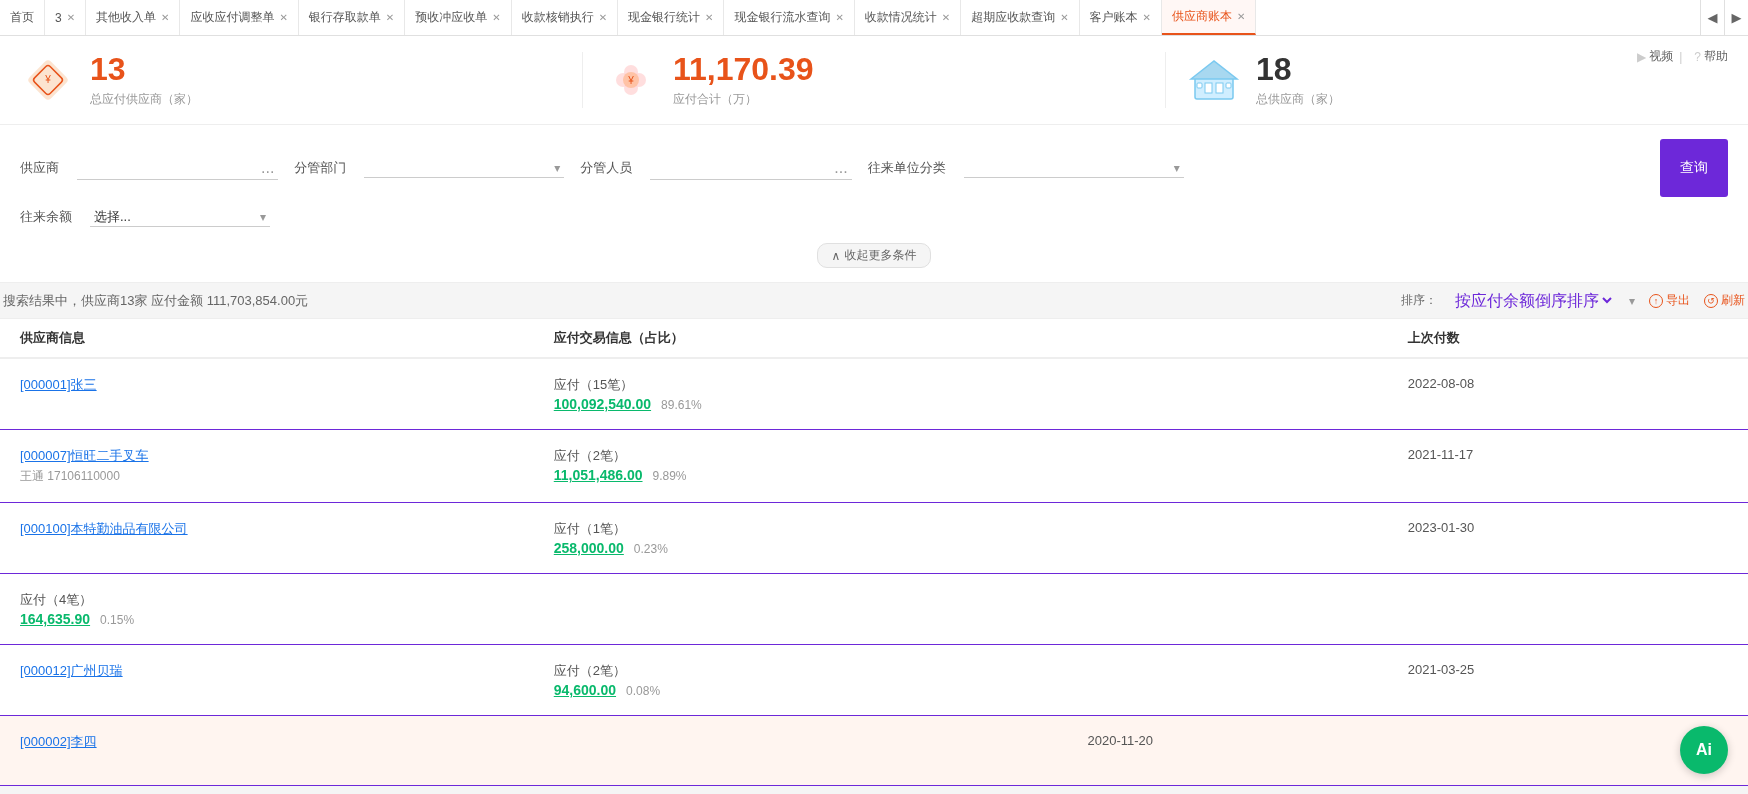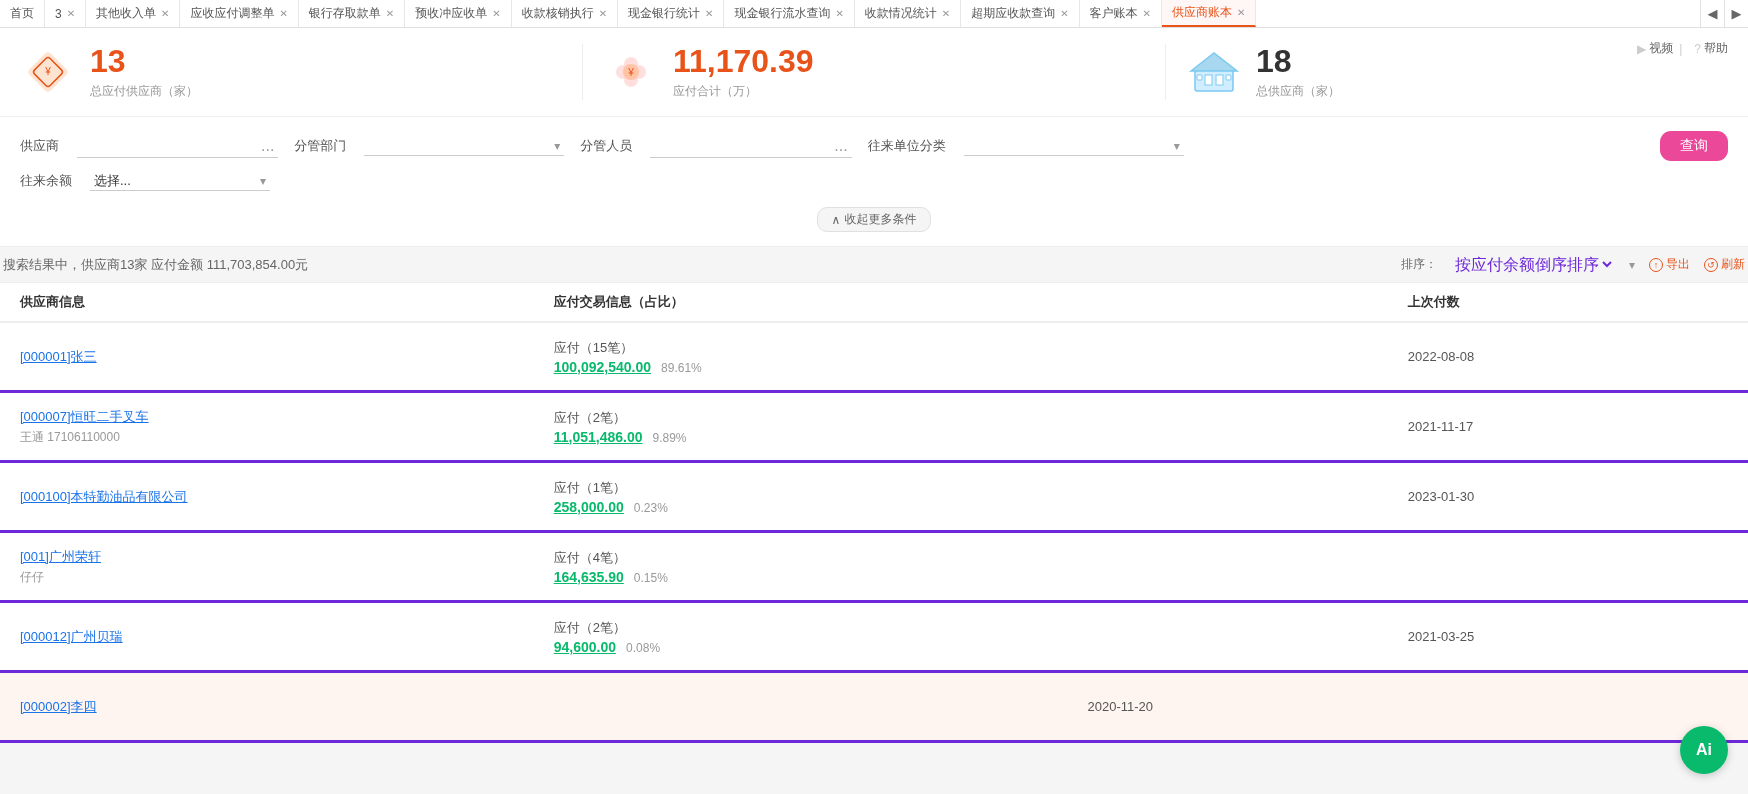--- a/index.html
+++ b/index.html
@@ -1,21 +1,21 @@
 <!DOCTYPE html>
 <html><head>
   <meta charset="utf-8">
   <style>
     * { margin: 0; padding: 0; box-sizing: border-box; }
     body { font-family: 'Microsoft YaHei', Arial, sans-serif; font-size: 13px; background: #f5f5f5; color: #333; overflow-x: hidden; }
 
     
     .top-nav {
       display: flex; align-items: center; background: #fff; border-bottom: 1px solid #e0e0e0;
-      height: 28px; overflow: hidden;
+      height: 36px; overflow: hidden;
     }
     .nav-tab {
       display: flex; align-items: center; padding: 0 10px; height: 100%;
       border-right: 1px solid #e8e8e8; white-space: nowrap; cursor: pointer;
       font-size: 12px; color: #555; flex-shrink: 0;
     }
     .nav-tab.active { background: #fff7f5; color: #e8531a; border-bottom: 2px solid #e8531a; }
     .nav-tab .close-x { margin-left: 5px; color: #999; font-size: 10px; cursor: pointer; }
     .nav-arrows { display: flex; margin-left: auto; }
     .nav-arrow { width: 24px; height: 36px; display: flex; align-items: center; justify-content: center; cursor: pointer; border-left: 1px solid #e0e0e0; color: #666; }
@@ -42,22 +42,22 @@
     .filter-row { display: flex; align-items: center; margin-bottom: 10px; gap: 16px; flex-wrap: wrap; }
     .filter-item { display: flex; align-items: center; gap: 12px; }
     .filter-label { font-size: 13px; color: #555; white-space: nowrap; margin-right: 6px; }
     .filter-input-wrap { display: flex; align-items: center; border-bottom: 1px solid #ccc; min-width: 180px; padding: 2px 4px; }
     .filter-input-wrap input { border: none; outline: none; font-size: 13px; color: #333; width: 100%; background: transparent; }
     .filter-dots { color: #999; font-size: 16px; margin-left: 4px; cursor: pointer; }
     .filter-dropdown { display: flex; align-items: center; border-bottom: 1px solid #ccc; min-width: 200px; padding: 2px 4px; }
     .filter-dropdown select { border: none; outline: none; font-size: 13px; color: #333; background: transparent; flex: 1; appearance: none; cursor: pointer; }
     .dd-arrow { color: #999; font-size: 12px; cursor: pointer; }
     .search-btn {
-      background: #ec4899; color: #fff; border: none; padding: 6px 20px;
-      font-size: 14px; border-radius: 11px; cursor: pointer; margin-left: auto;
+      background: #6d28d9; color: #fff; border: none; padding: 20px 20px;
+      font-size: 14px; border-radius: 3px; cursor: pointer; margin-left: auto;
     }
     .collapse-bar {
       display: flex; justify-content: center; padding: 6px 0; cursor: pointer;
     }
     .collapse-btn {
       display: flex; align-items: center; gap: 4px; font-size: 12px; color: #666;
       background: #f5f5f5; border: 1px solid #e0e0e0; padding: 3px 14px; border-radius: 10px;
     }
 
     
@@ -72,22 +72,22 @@
     .action-btn .icon-circle { width: 14px; height: 14px; border-radius: 50%; border: 1.5px solid #e8531a; display: flex; align-items: center; justify-content: center; font-size: 9px; }
 
     
     .main-table { background: #fff; }
     .table-head { display: flex; align-items: center; padding: 10px 20px; border-bottom: 2px solid #eee; font-size: 13px; font-weight: bold; color: #333; }
     .col-supplier { flex: 2.5; }
     .col-transactions { flex: 4; }
     .col-lastpay { flex: 1.5; }
 
     .table-row {
-      display: flex; align-items: center; padding: 10px 20px;
-      border-bottom: 3px solid #6d28d9; min-height: 70px;
+      display: flex; padding: 17px 20px;
+      border-bottom: 1px solid #6d28d9; min-height: 70px;
     }
     .table-row.highlighted { background: #fff5f0; }
 
     .supplier-link { color: #1a73e8; text-decoration: underline; font-size: 13px; cursor: pointer; }
     .supplier-sub { font-size: 12px; color: #999; margin-top: 3px; }
 
     .tx-block { display: flex; flex-direction: column; }
     .tx-label { font-size: 13px; color: #555; }
     .tx-amount { font-size: 14px; color: #09b96c; font-weight: bold; margin-top: 2px; cursor: pointer; text-decoration: underline; }
     .tx-pct { font-size: 12px; color: #999; margin-left: 10px; }
@@ -349,24 +349,20 @@
           <span class="tx-pct">0.23%</span>
         </div>
       </div>
     </div>
     <div class="col-lastpay">
       <span class="last-pay">2023-01-30</span>
     </div>
   </div>
 
   <div class="table-row">
-    <div class="col-supplier">
-      <a class="supplier-link">[001]广州荣轩</a>
-      <div class="supplier-sub">仔仔</div>
-    </div>
     <div class="col-transactions">
       <div class="tx-block">
         <span class="tx-label">应付（4笔）</span>
         <div class="tx-row">
           <a class="tx-amount">164,635.90</a>
           <span class="tx-pct">0.15%</span>
         </div>
       </div>
     </div>
     <div class="col-lastpay">

